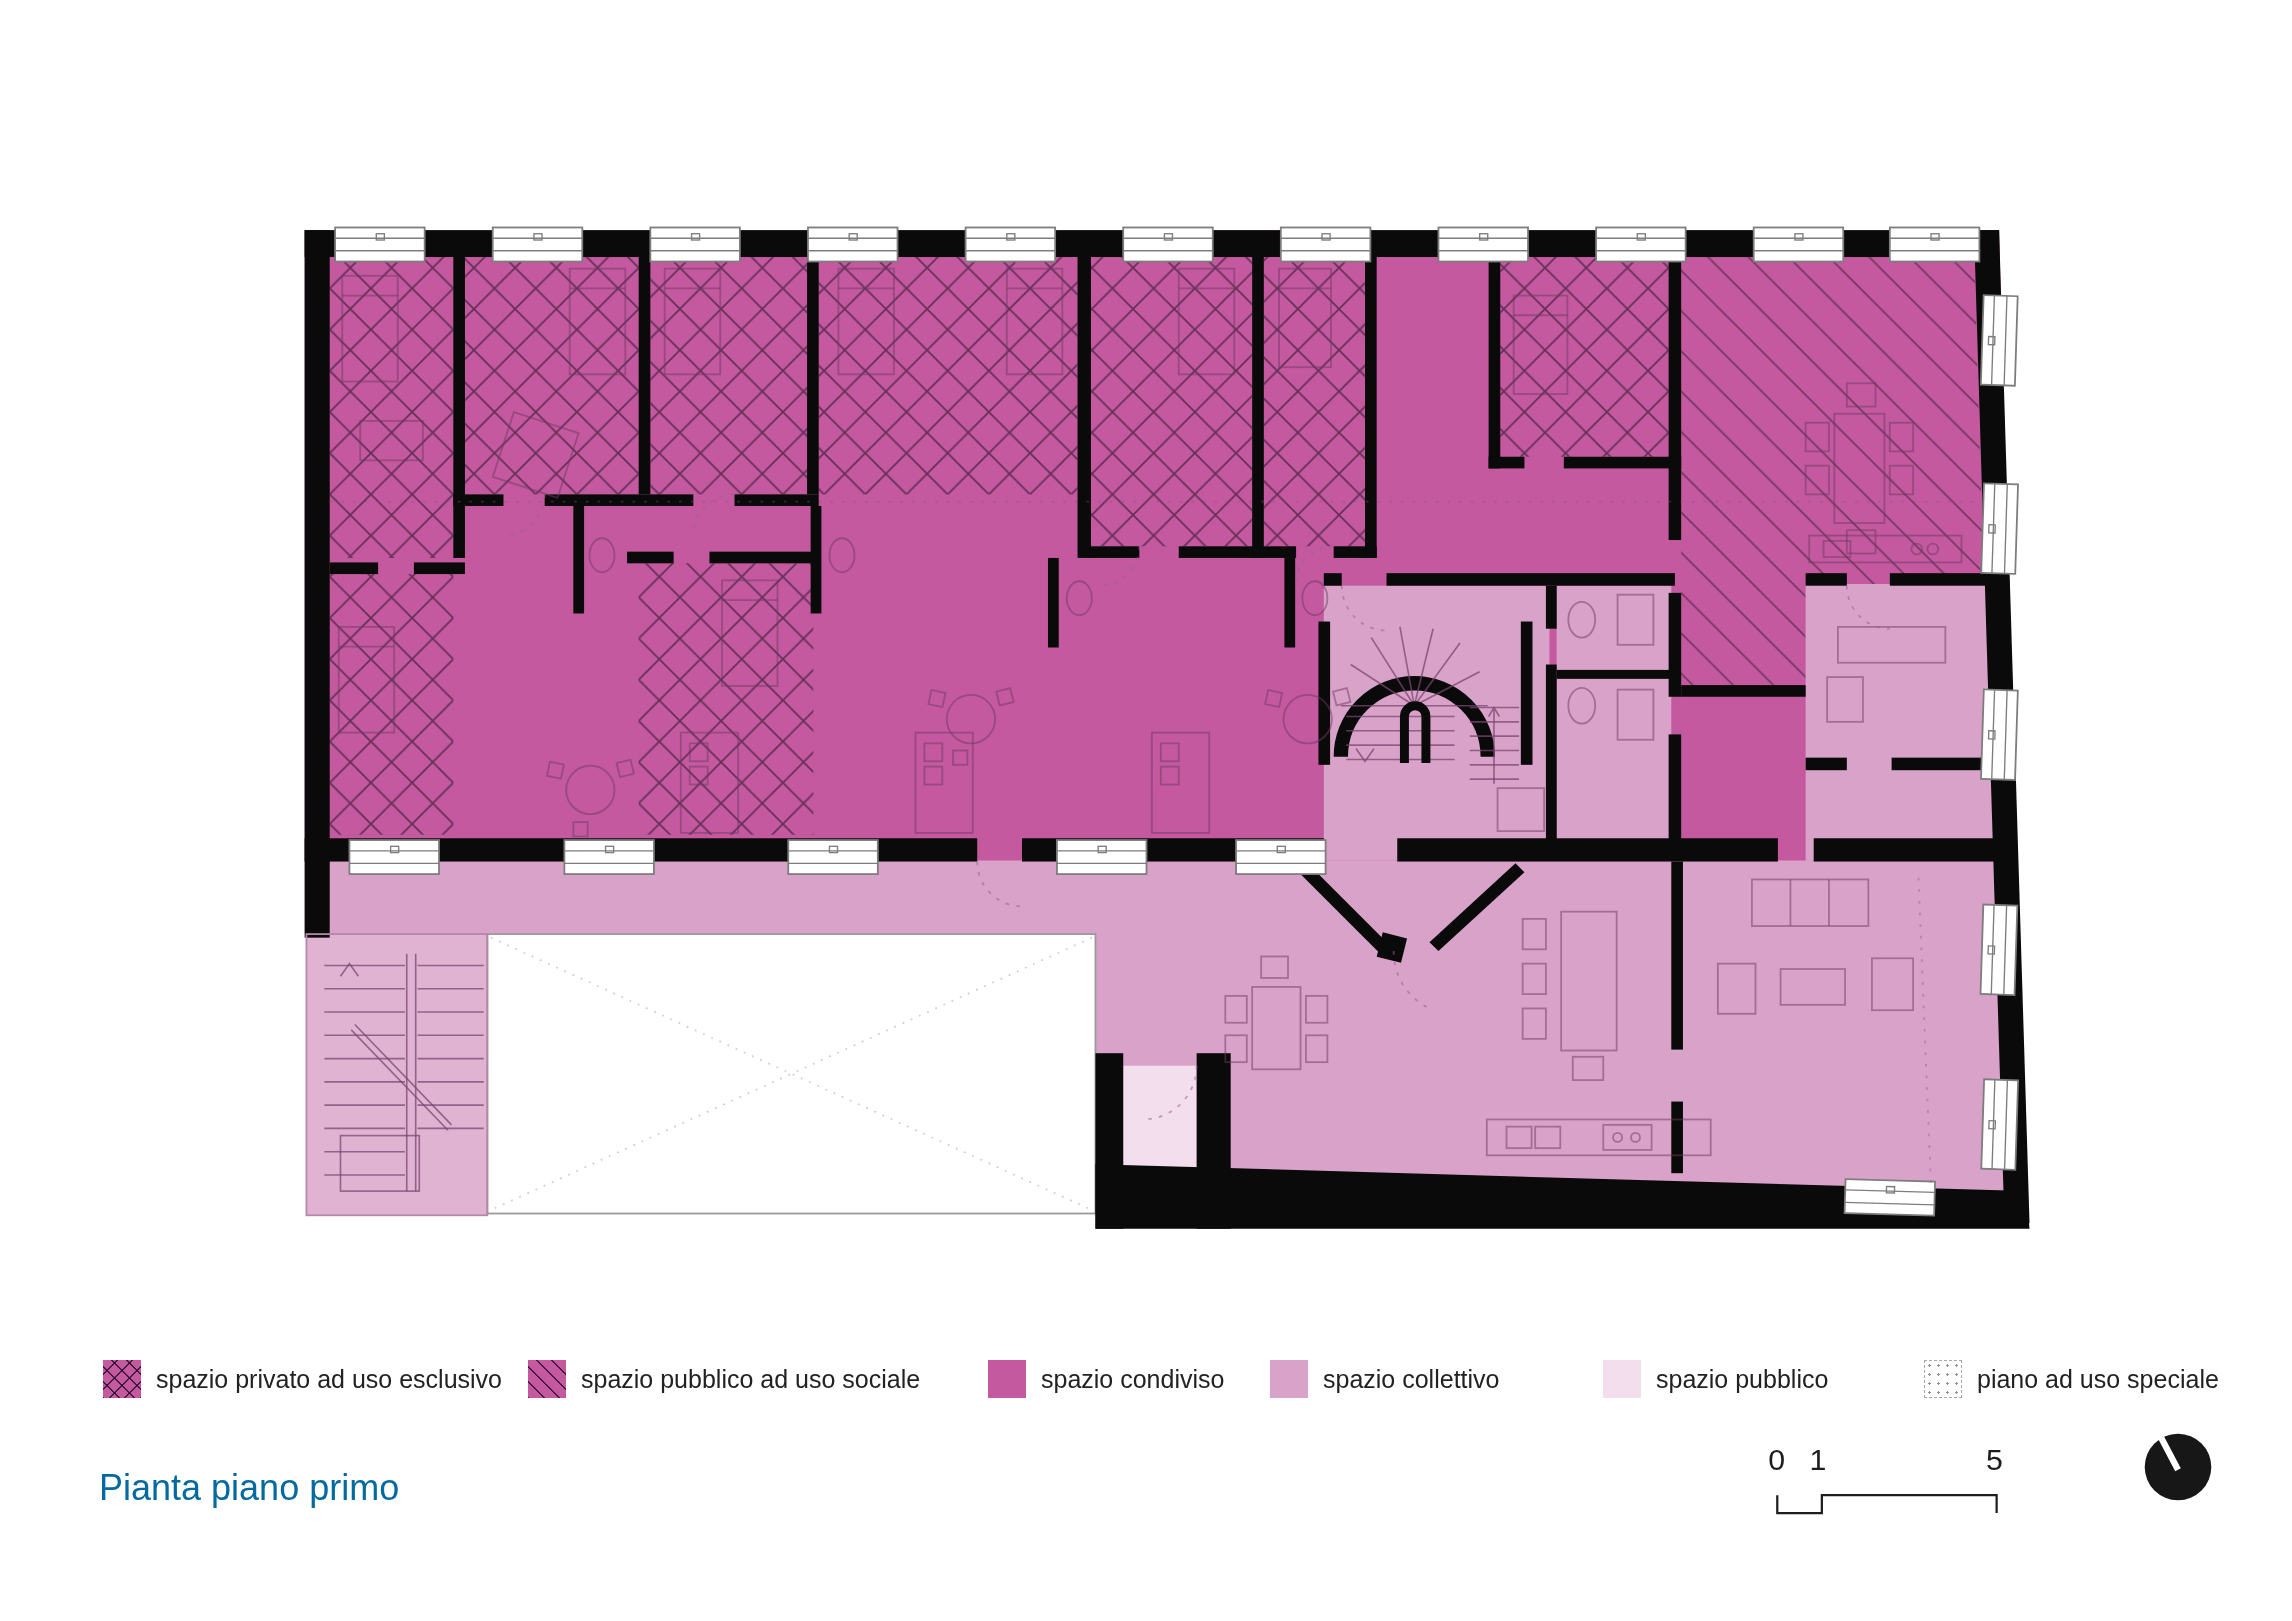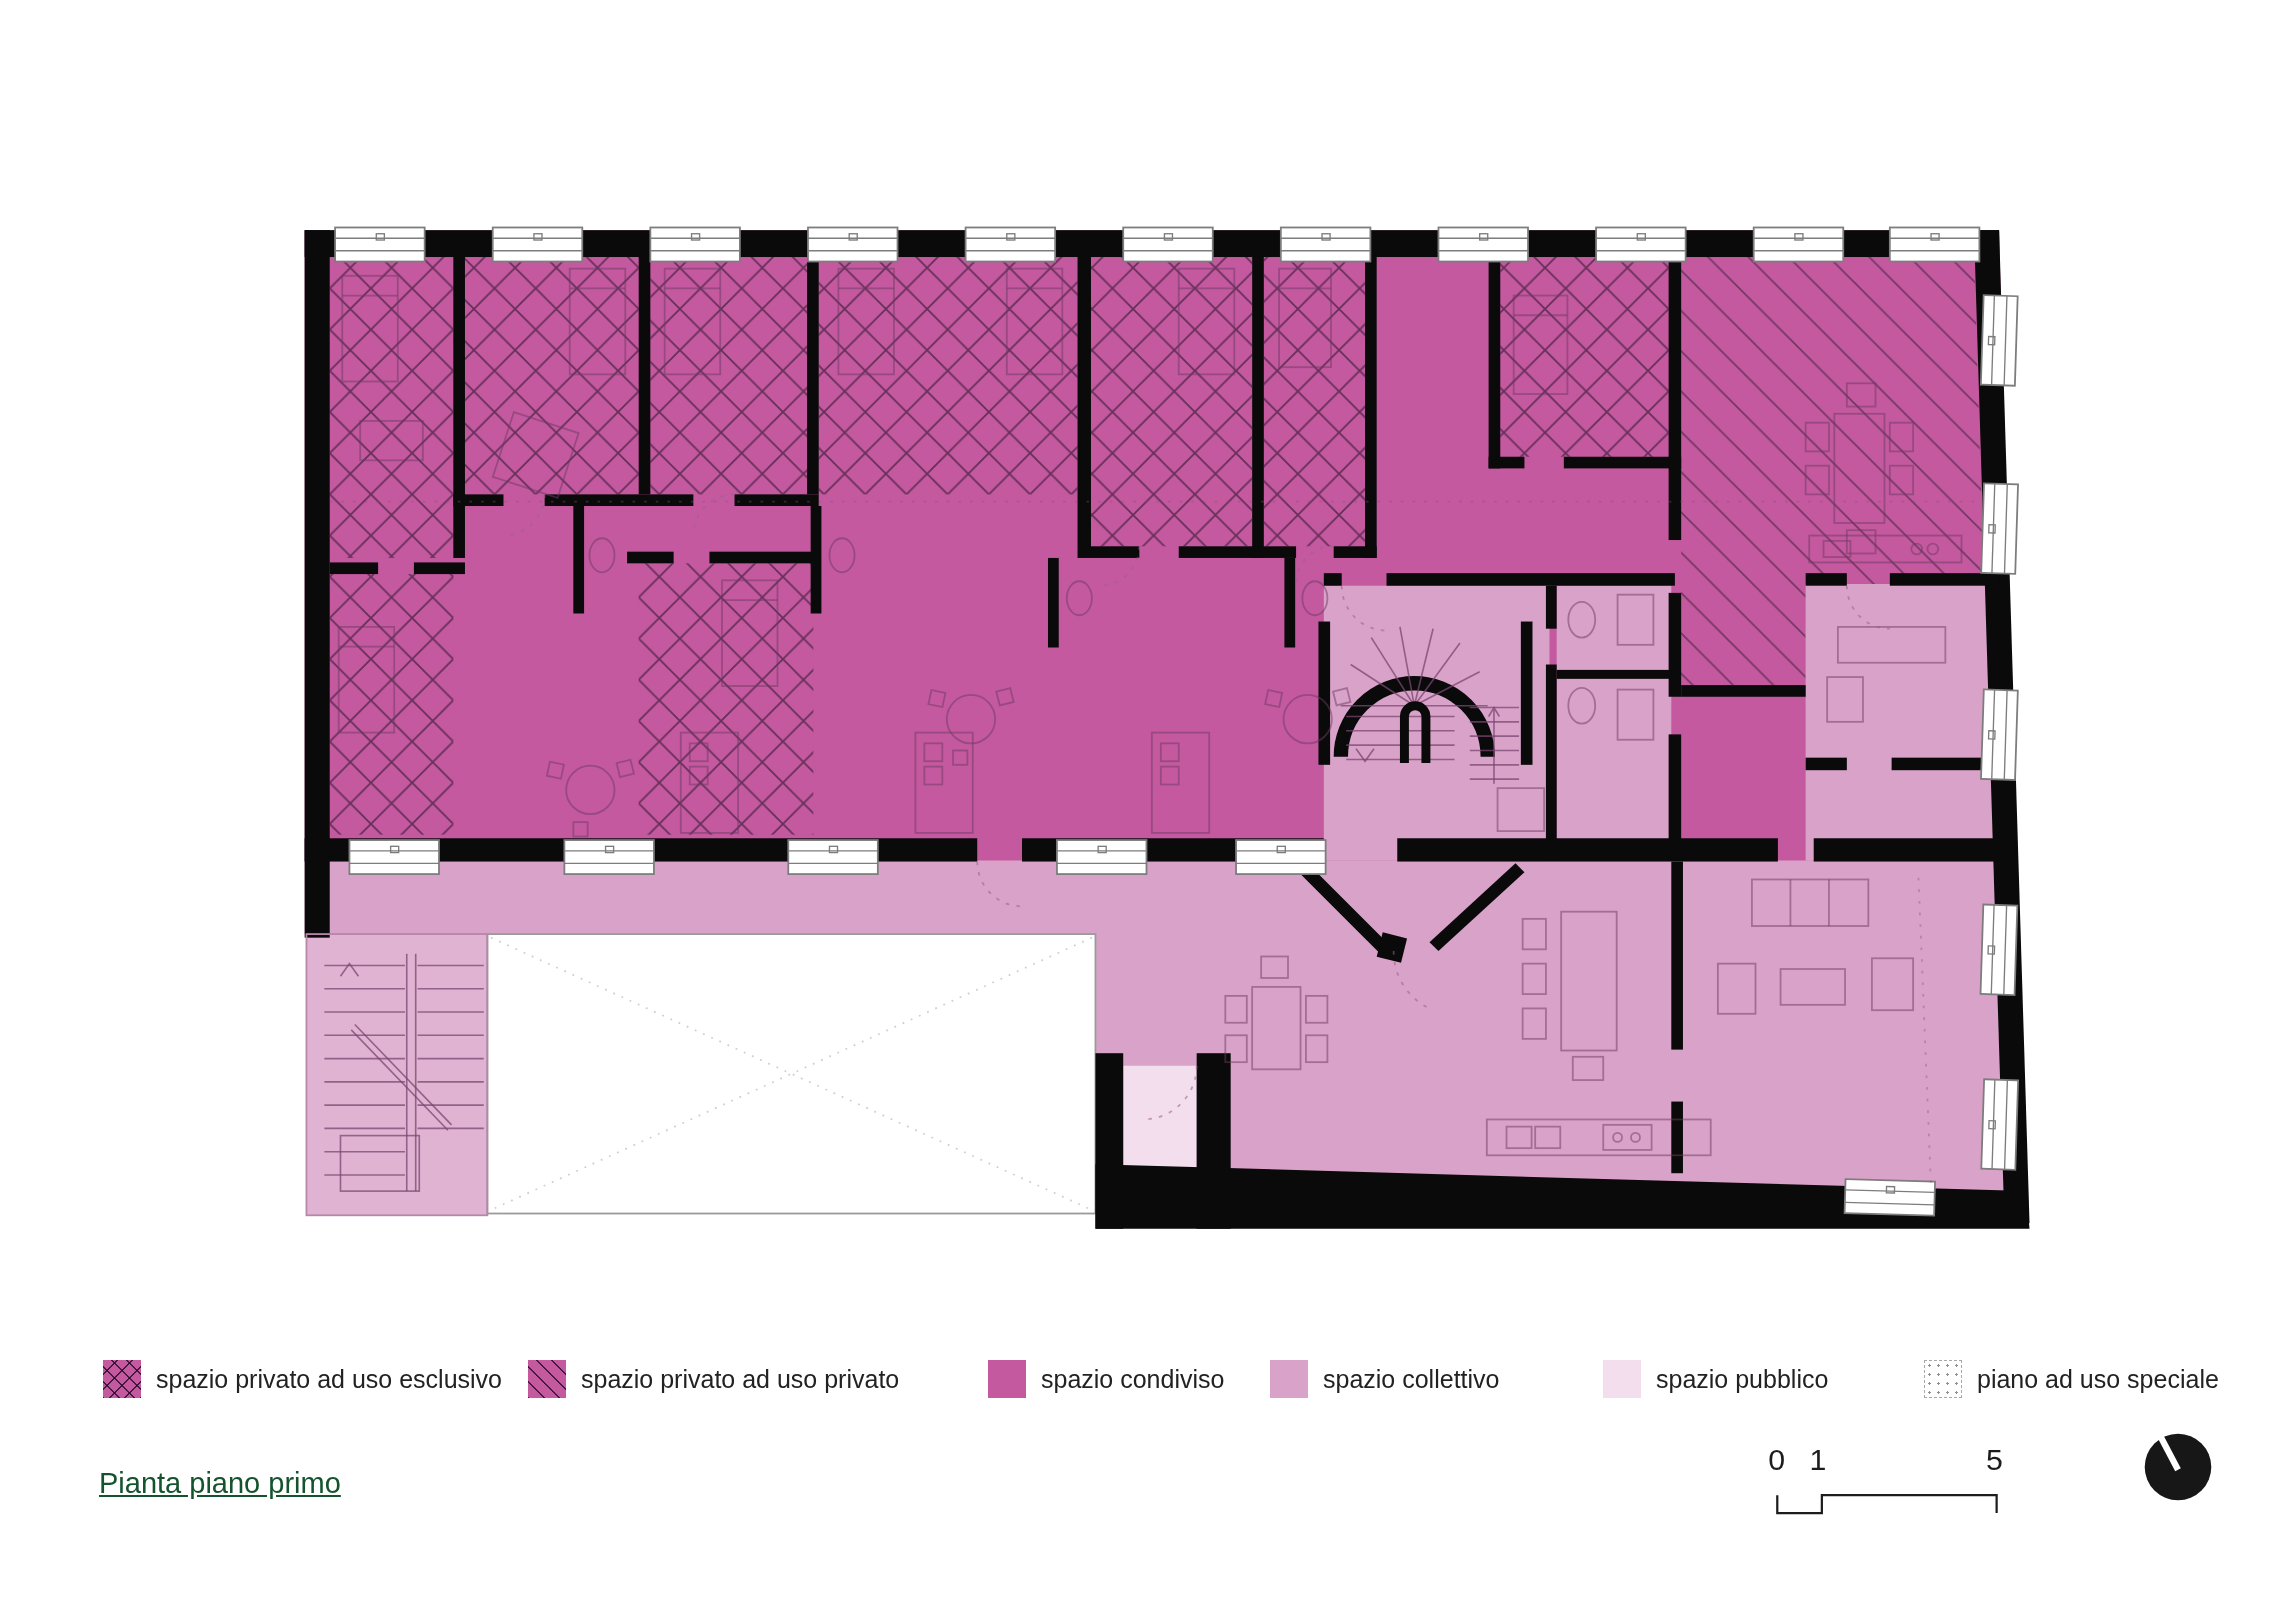--- a/index.html
+++ b/index.html
@@ -24,21 +24,21 @@
     background-image:repeating-linear-gradient(45deg,rgba(35,10,40,.8) 0 1.4px,transparent 1.4px 10.7px),
                      repeating-linear-gradient(-45deg,rgba(35,10,40,.8) 0 1.4px,transparent 1.4px 10.7px);}
   .sw-sociale{background-color:var(--condiviso,#c4599f);
     background-image:repeating-linear-gradient(45deg,rgba(35,10,40,.8) 0 1.4px,transparent 1.4px 10.7px);}
   .sw-condiviso{background:var(--condiviso,#c4599f);}
   .sw-collettivo{background:var(--collettivo,#d9a2c8);}
   .sw-pubblico{background:var(--pubblico,#f3deed);}
   .sw-speciale{background-color:#fff;border:1.3px dashed #a8a8a8;box-sizing:border-box;
     background-image:radial-gradient(#909090 1.2px,transparent 1.3px);background-size:9px 9px;}
 
-  .page-title{position:absolute;left:99px;top:1467px;font-size:29px;color:#14532d;text-decoration:underline;}
+  .page-title{position:absolute;left:99px;top:1467px;font-size:36px;color:#0369a1;}
 
   .scalebar{position:absolute;left:1755px;top:1431px;width:296px;height:107px;}
   .north{position:absolute;left:2142px;top:1431px;width:72px;height:72px;}
 </style>
 </head>
 <body>
 
 <div class="sheet">
 
   <div class="plan-wrap">
@@ -347,21 +347,21 @@
     </g>
   </svg>
   </div>
 
   <div class="legend-item" style="left:103px">
     <span class="sw sw-esclusivo"></span>
     <span class="legend-label">spazio privato ad uso esclusivo</span>
   </div>
   <div class="legend-item" style="left:528px">
     <span class="sw sw-sociale"></span>
-    <span class="legend-label">spazio privato ad uso privato</span>
+    <span class="legend-label">spazio pubblico ad uso sociale</span>
   </div>
   <div class="legend-item" style="left:988px">
     <span class="sw sw-condiviso"></span>
     <span class="legend-label">spazio condiviso</span>
   </div>
   <div class="legend-item" style="left:1270px">
     <span class="sw sw-collettivo"></span>
     <span class="legend-label">spazio collettivo</span>
   </div>
   <div class="legend-item" style="left:1603px">

